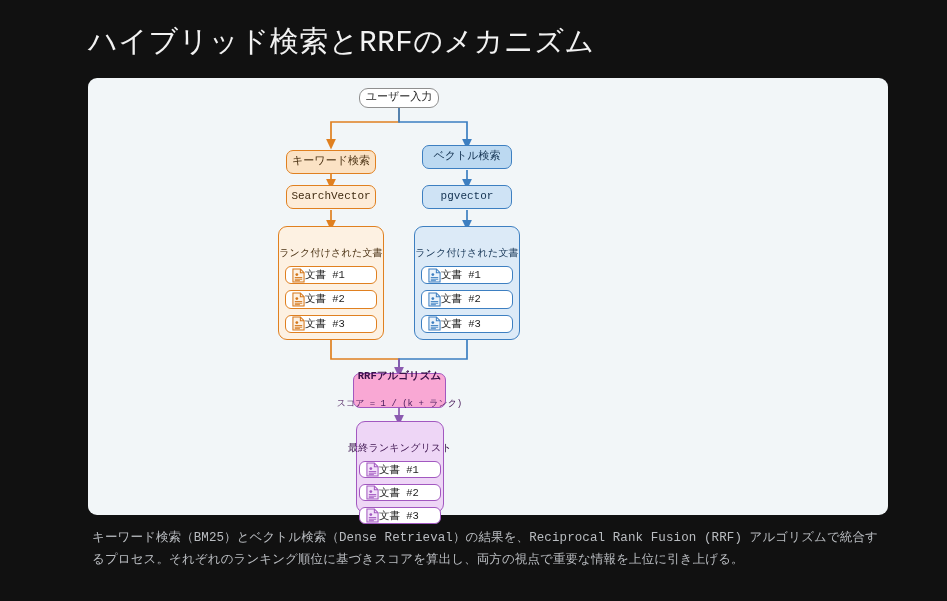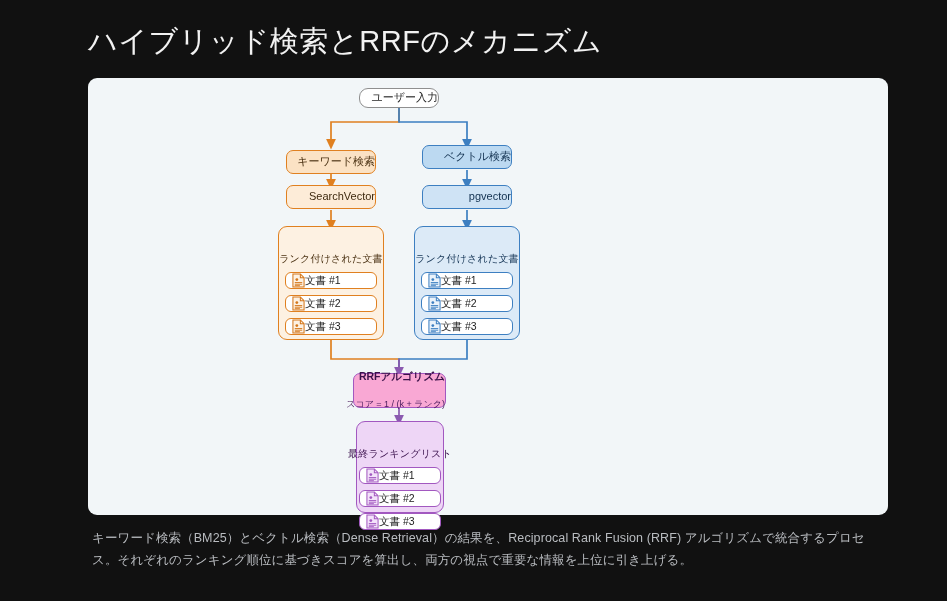--- a/index.html
+++ b/index.html
@@ -2,40 +2,40 @@
 <html><head>
 <meta charset="utf-8">
 <style>
   * { box-sizing: border-box; margin: 0; padding: 0; }
   html, body {
     width: 947px; height: 601px;
     background: #111111;
     font-family: "Liberation Sans", "DejaVu Sans", sans-serif;
     overflow: hidden;
   }
-  .page { position: relative; width: 894px; height: 601px; background: #111111; }
+  .page { position: relative; width: 894px; height: 601px; background: #111111; font-family: Liberation Mono, monospace; }
 
   .page-title {
     position: absolute; left: 88px; top: 22px;
     font-size: 29px; font-weight: 400; color: #f2f2f2;
     letter-spacing: 0.6px; white-space: nowrap;
   }
 
   .diagram-card {
     position: absolute; left: 88px; top: 78px;
     width: 800px; height: 437px;
     background: #f2f6f8; border-radius: 9px;
   }
 
   .svg-layer { position: absolute; inset: 0; }
 
   
   .node {
     position: absolute; display: flex; flex-direction: column;
-    align-items: flex-end; justify-content: center;
+    align-items: center; justify-content: center;
     border-radius: 7px; border: 1.3px solid #999;
     background: #ffffff; color: #222;
     font-size: 11px; line-height: 1.25; text-align: center;
     white-space: nowrap;
   }
   .node.user-input {
     border-color: #8f8f8f; background: #ffffff; color: #262626;
     border-radius: 9px;
   }
   .node.orange {
@@ -52,21 +52,21 @@
   }
   .node.purple {
     border-color: #a258c0; background: #f9a8d4; color: #3e1550;
   }
 
   
   .group {
     position: absolute; border-radius: 9px;
     border: 1.6px solid #e08020; background: #fdf1e2;
     display: flex; flex-direction: column; align-items: center;
-    padding-top: 25px;
+    padding-top: 19px;
   }
   .group.blue-group { border-color: #3d7fc1; background: #dceaf7; }
   .group.purple-group { border-color: #a258c0; background: #eed6f6; }
 
   .group-title {
     font-size: 10px; color: #4a3112; margin-bottom: 6px;
     letter-spacing: .2px; white-space: nowrap;
   }
   .blue-group .group-title { color: #153câ€‹; color: #133354; }
   .purple-group .group-title { color: #3e1550; }

